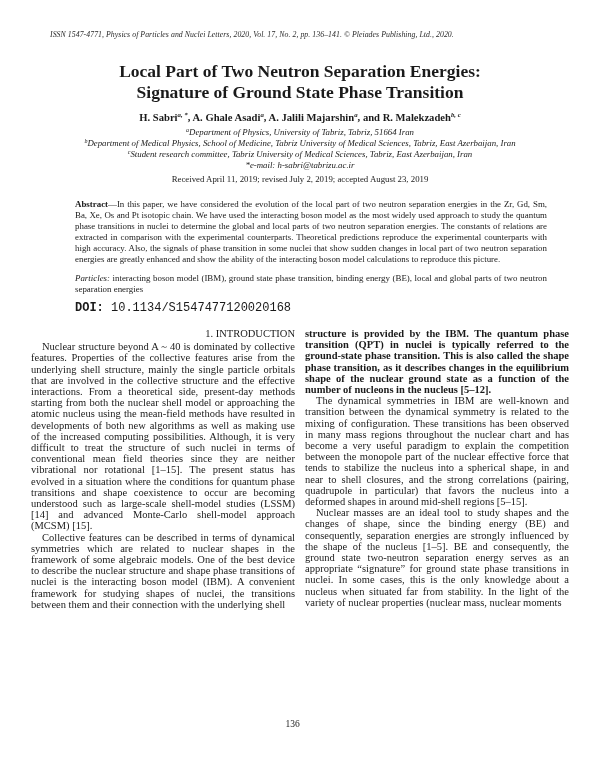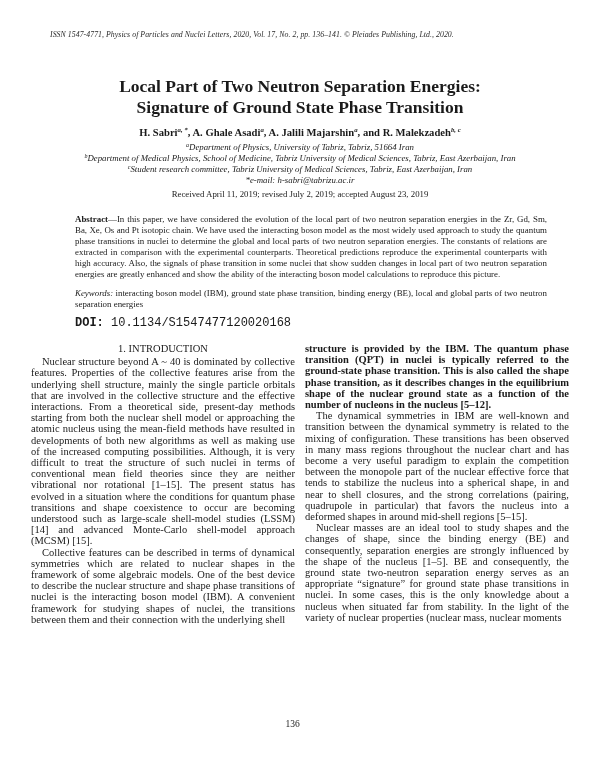--- a/index.html
+++ b/index.html
@@ -36,21 +36,21 @@
   .banner-text {
     padding:0 9px;
     text-align:center;
     font-weight:bold;
     font-size:11px;
     line-height:12.5px;
     letter-spacing:0.25px;
     white-space:nowrap;
   }
   .title {
-    margin-top:37px;
+    margin-top:22px;
     text-align:center;
     font-weight:bold;
     font-size:17.5px;
     line-height:21px;
   }
   .authors {
     margin-top:9px;
     text-align:center;
     font-weight:bold;
     font-size:10.6px;
@@ -105,21 +105,21 @@
     height:324px;
     overflow:hidden;
   }
   .col {
     flex:1;
     font-size:10.5px;
     line-height:11.2px;
     text-align:justify;
   }
   .section-heading {
-    text-align:center;
+    text-align:right;
     font-size:10.5px;
     margin-bottom:2px;
   }
   .col p { text-indent:11px; margin:0; }
   .col p.cont { text-indent:0;font-weight:bold; }
   .footer {
     position:absolute;
     top:719px; left:0;
     width:574px;
     text-align:center;
@@ -147,21 +147,21 @@
     <div><span class="sup">a</span><span>Department of Physics, University of Tabriz, Tabriz, 51664 Iran</span></div>
     <div><span class="sup">b</span><span>Department of Medical Physics, School of Medicine, Tabriz University of Medical Sciences, Tabriz, East Azerbaijan, Iran</span></div>
     <div><span class="sup">c</span><span>Student research committee, Tabriz University of Medical Sciences, Tabriz, East Azerbaijan, Iran</span></div>
     <div>*e-mail: h-sabri@tabrizu.ac.ir</div>
   </div>
 
   <div class="received">Received April 11, 2019; revised July 2, 2019; accepted August 23, 2019</div>
 
   <div class="abstract"><span class="label">Abstract</span><span>—In this paper, we have considered the evolution of the local part of two neutron separation energies in the Zr, Gd, Sm, Ba, Xe, Os and Pt isotopic chain. We have used the interacting boson model as the most widely used approach to study the quantum phase transitions in nuclei to determine the global and local parts of two neutron separation energies. The constants of relations are extracted in comparison with the experimental counterparts. Theoretical predictions reproduce the experimental counterparts with high accuracy. Also, the signals of phase transition in some nuclei that show sudden changes in local part of two neutron separation energies are greatly enhanced and show the ability of the interacting boson model calculations to reproduce this picture.</span></div>
 
-  <div class="keywords"><span class="label">Keywords:</span><span> interacting boson model (IBM), ground state phase transition, binding energy (BE), local and global parts of two neutron separation energies</span></div>
+  <div class="keywords"><span class="label">Particles:</span><span> interacting boson model (IBM), ground state phase transition, binding energy (BE), local and global parts of two neutron separation energies</span></div>
 
   <div class="doi"><span class="label">DOI:</span><span> 10.1134/S1547477120020168</span></div>
 
   <div class="columns">
     <div class="col">
       <div class="section-heading">1. INTRODUCTION</div>
       <p>Nuclear structure beyond A ~ 40 is dominated by collective features. Properties of the collective features arise from the underlying shell structure, mainly the single particle orbitals that are involved in the collective structure and the effective interactions. From a theoretical side, present-day methods starting from both the nuclear shell model or approaching the atomic nucleus using the mean-field methods have resulted in developments of both new algorithms as well as making use of the increased computing possibilities. Although, it is very difficult to treat the structure of such nuclei in terms of conventional mean field theories since they are neither vibrational nor rotational [1–15]. The present status has evolved in a situation where the conditions for quantum phase transitions and shape coexistence to occur are becoming understood such as large-scale shell-model studies (LSSM) [14] and advanced Monte-Carlo shell-model approach (MCSM) [15].</p>
       <p>Collective features can be described in terms of dynamical symmetries which are related to nuclear shapes in the framework of some algebraic models. One of the best device to describe the nuclear structure and shape phase transitions of nuclei is the interacting boson model (IBM). A convenient framework for studying shapes of nuclei, the transitions between them and their connection with the underlying shell</p>
     </div>
     <div class="col">

